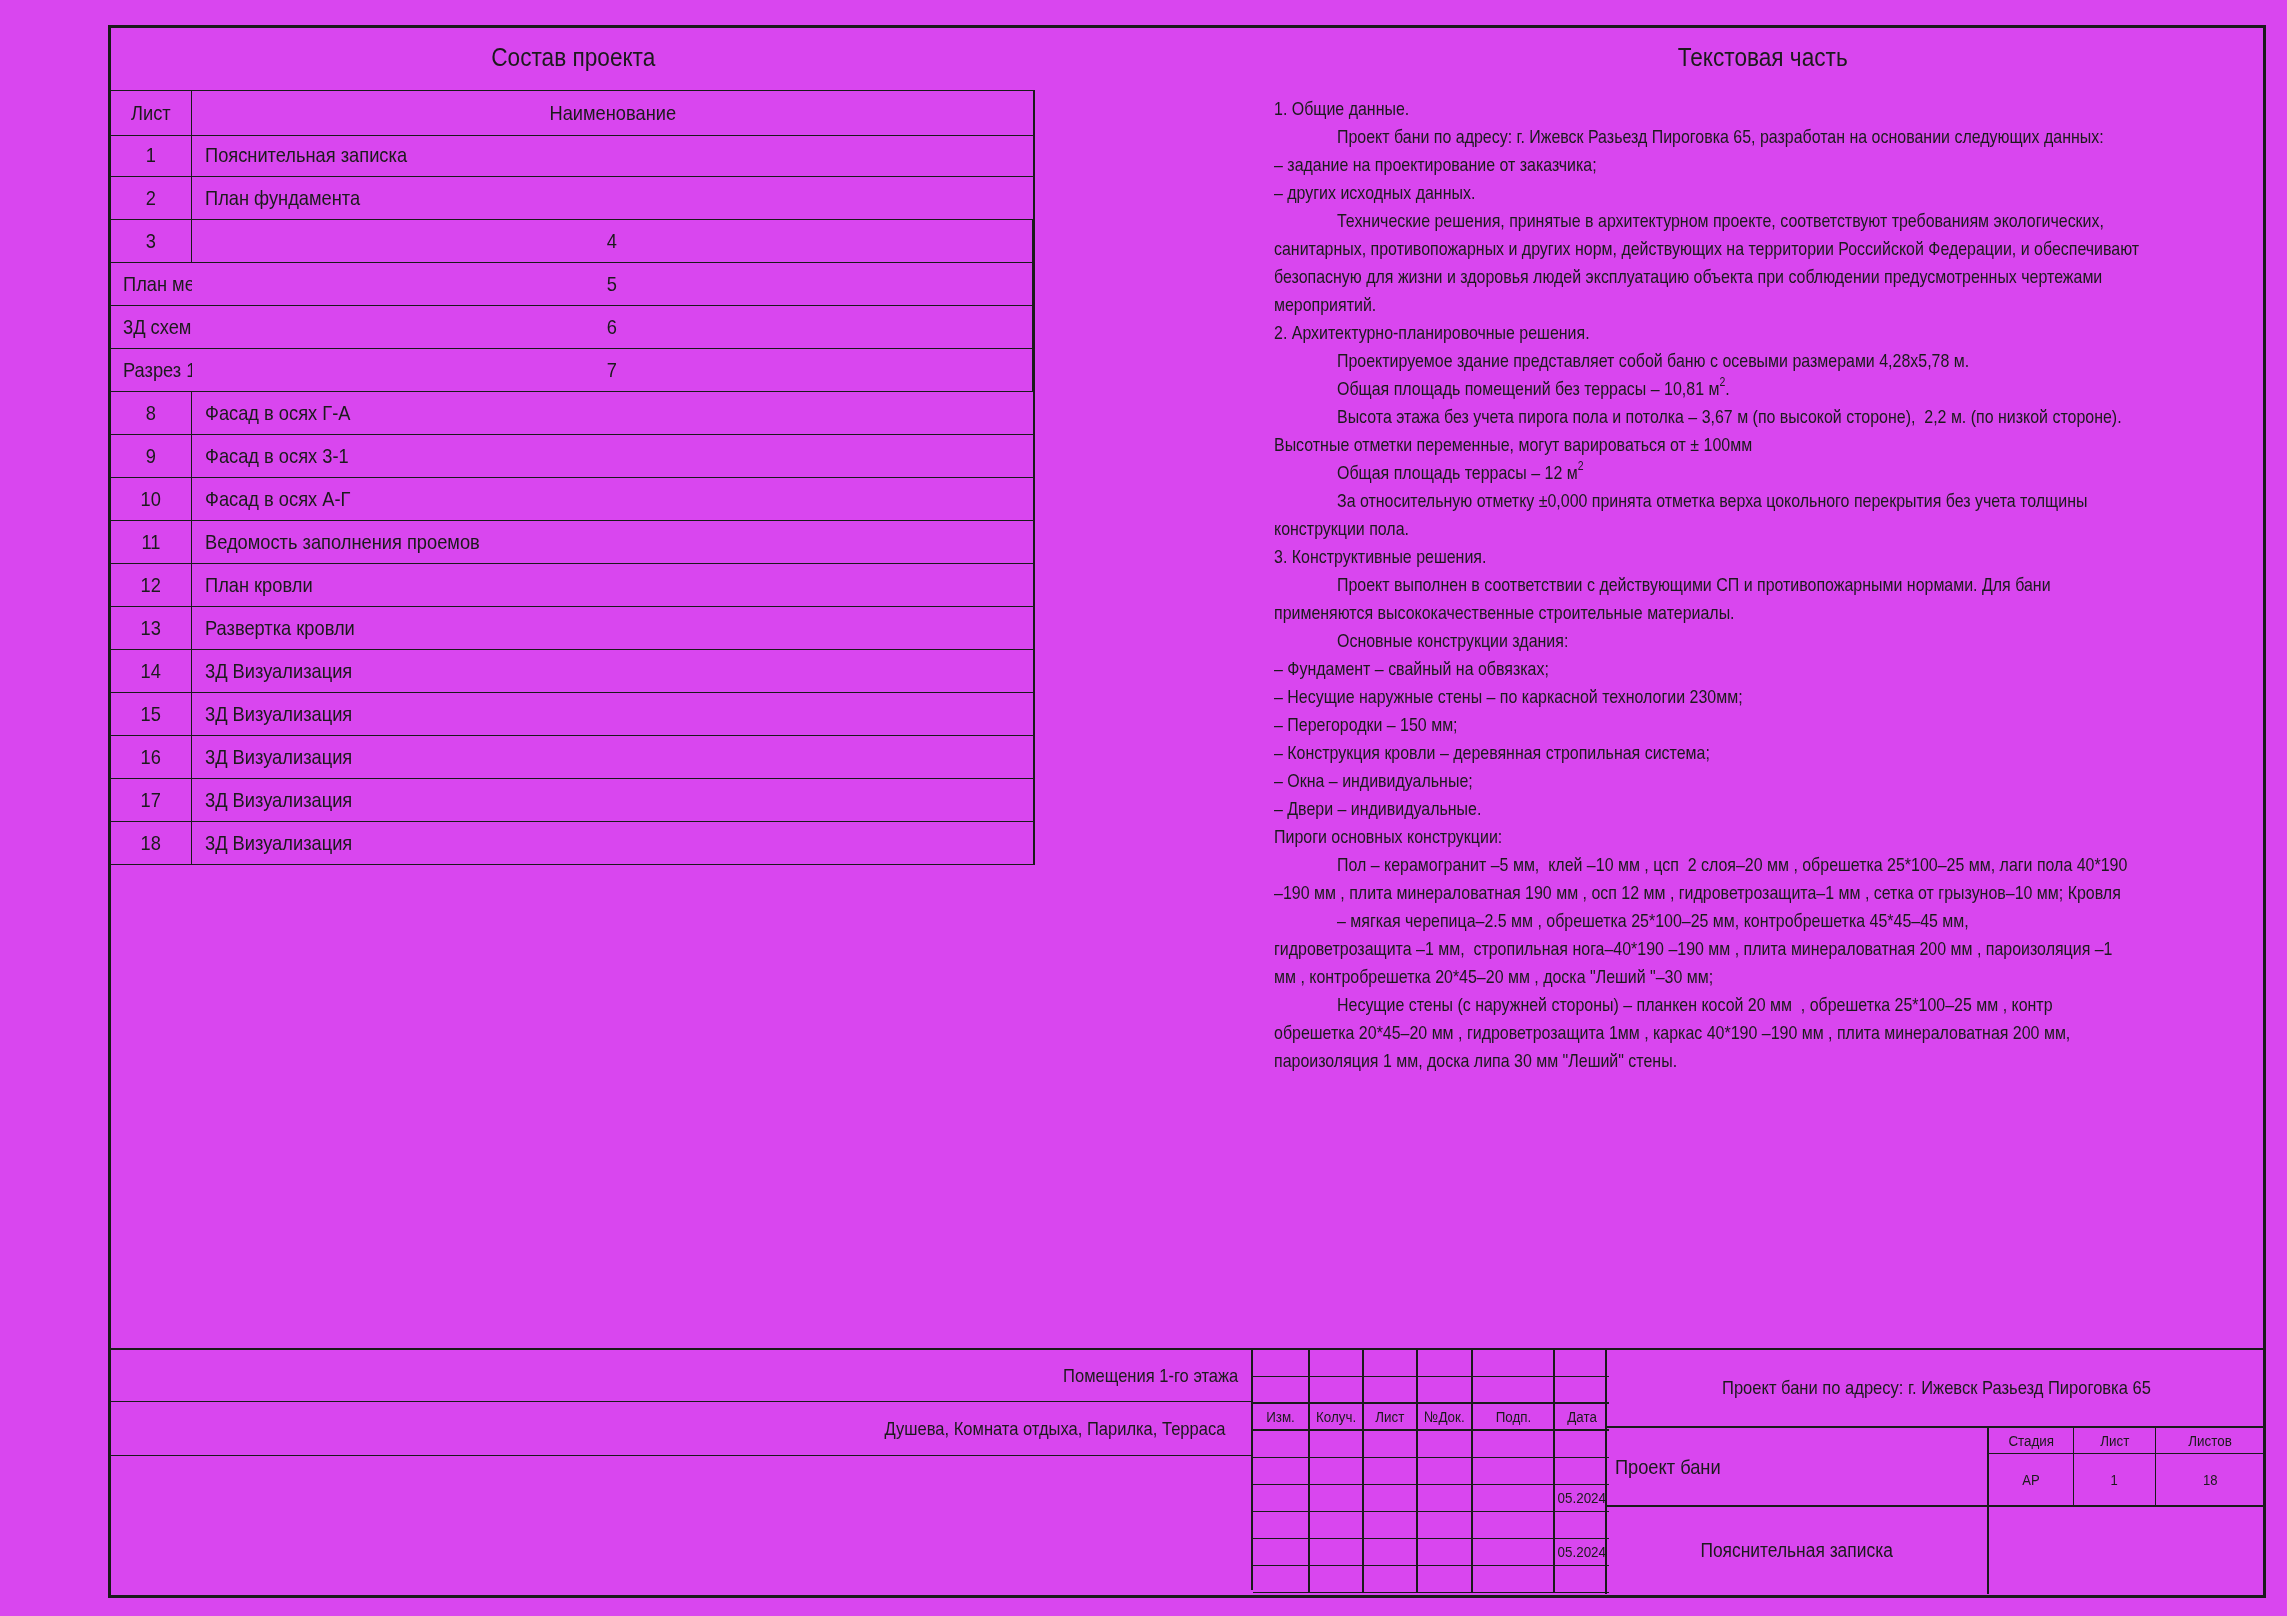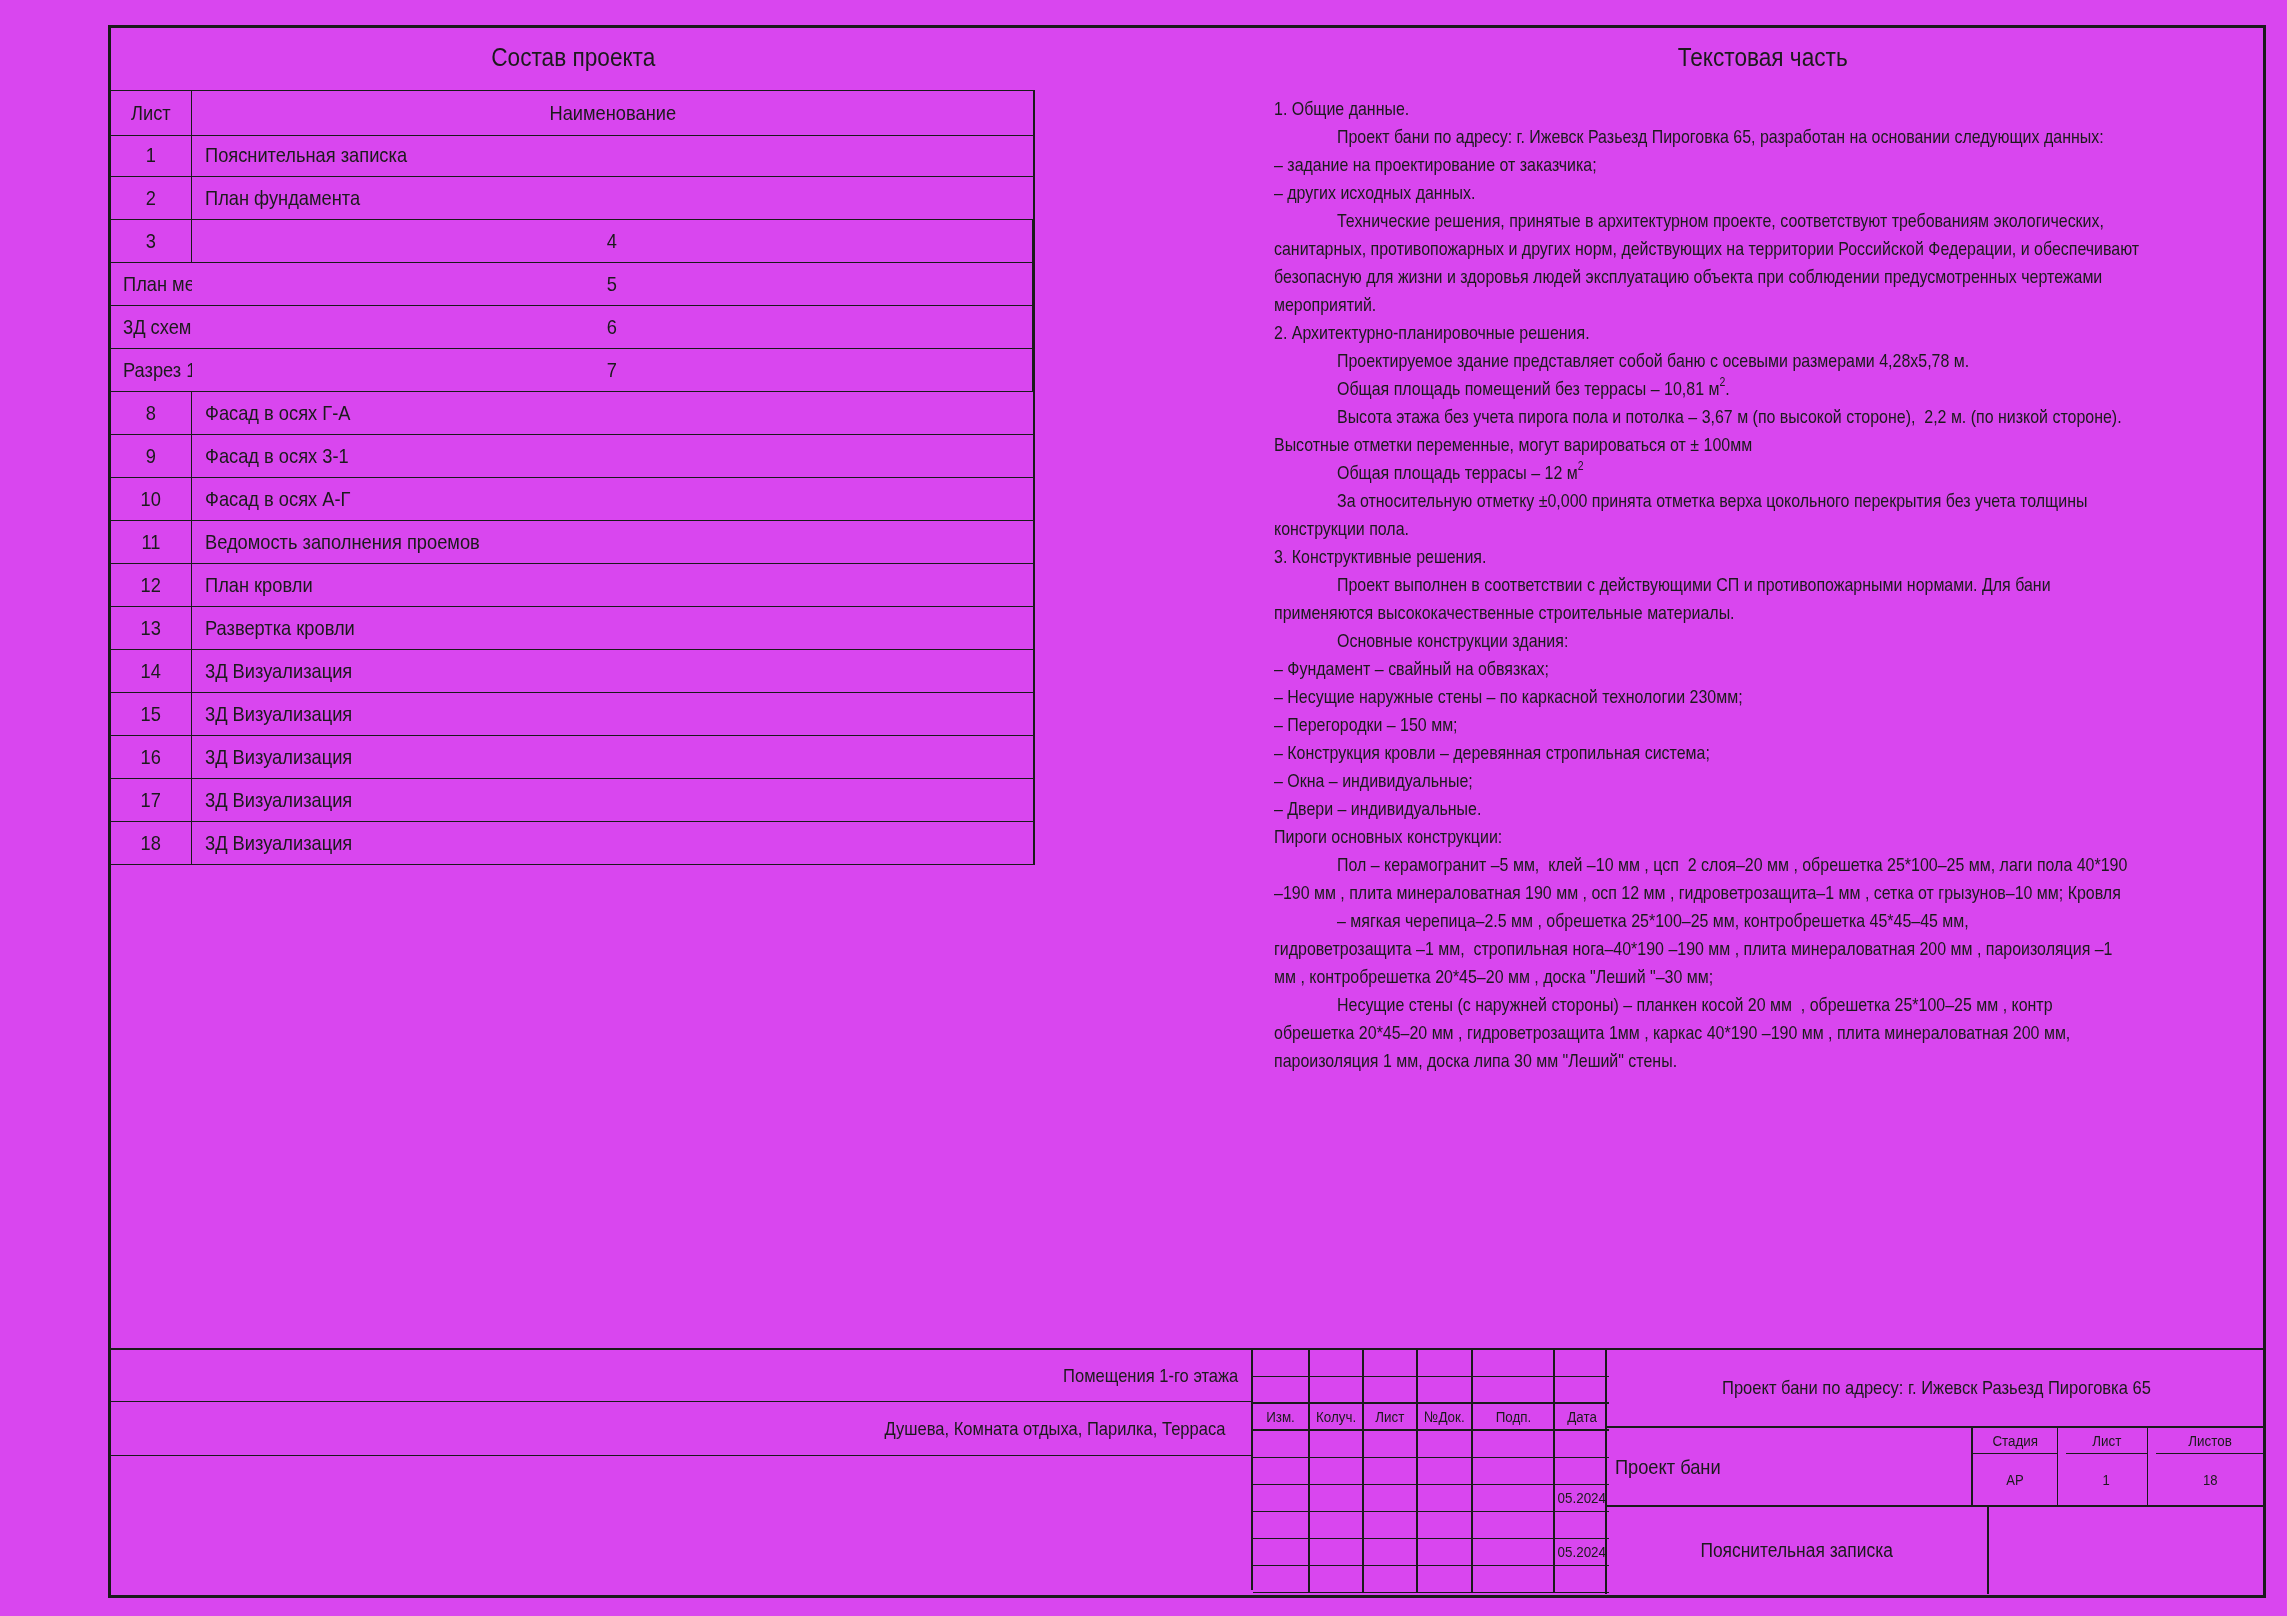--- a/index.html
+++ b/index.html
@@ -106,21 +106,21 @@
     display: flex; align-items: center; justify-content: center;
     font-size: 19px;
   }
   .midrow { height: 79px; border-bottom: 2.9px solid #1a1a1a; display: flex; }
   .objname {
     width: 382px; border-right: 2.9px solid #1a1a1a;
     display: flex; align-items: center; justify-content: flex-start;
     font-size: 21px;
   }
   .slcols { flex: 1; display: flex; flex-direction: column; }
-  .slrow { display: flex; gap: 8px; }
+  .slrow { display: flex; }
   .slrow.h { height: 26px; }
   .slrow.v { flex: 1; }
   .slc {
     display: flex; align-items: center; justify-content: center;
     border-right: 1.9px solid #1a1a1a; border-bottom: 1.9px solid #1a1a1a;
     font-size: 15.4px;
   }
   .slrow.v .slc { border-bottom: none; font-size: 15px; }
   .slc.w1 { width: 85px; } .slc.w2 { width: 82px; } .slc.w3 { width: 109px; border-right: none; }
   .botrow { flex: 1; display: flex; }

